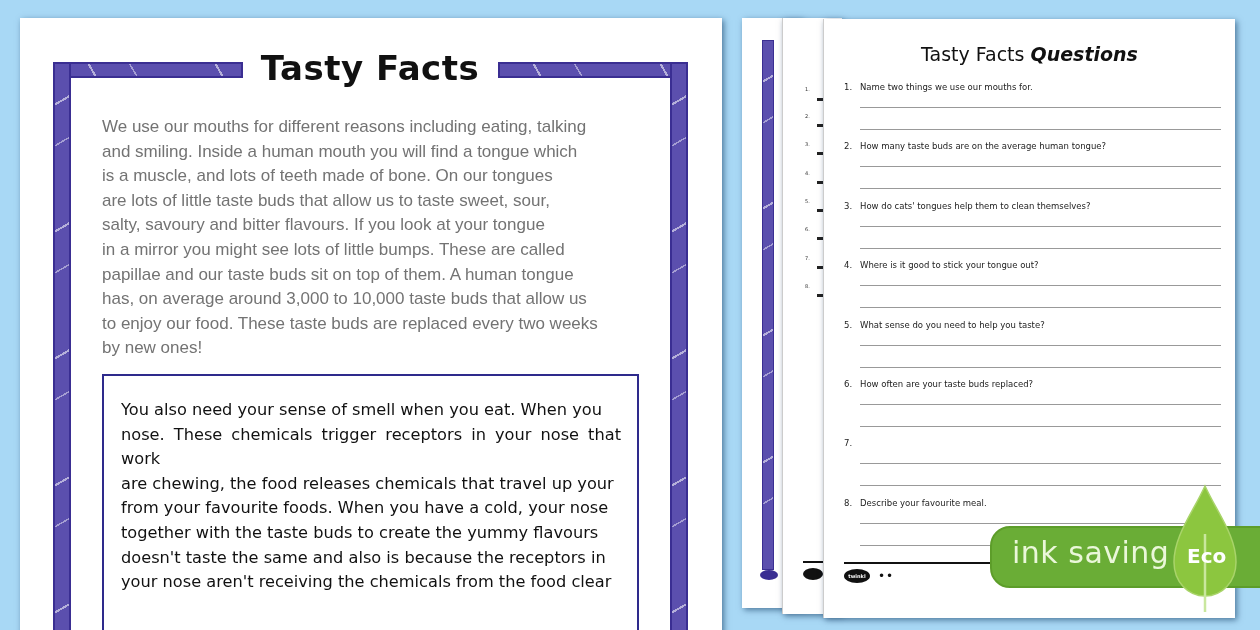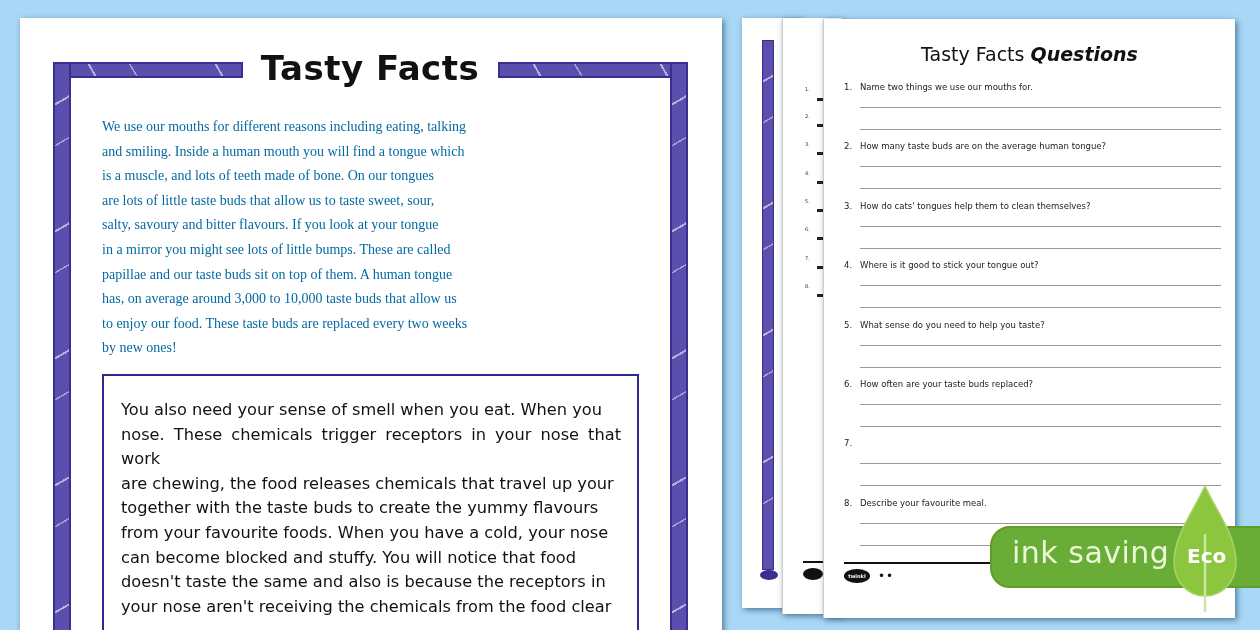--- a/index.html
+++ b/index.html
@@ -18,21 +18,21 @@
     .frame-bar.v::before {
       background: repeating-linear-gradient(150deg, transparent 0 34px, rgba(255,255,255,0.55) 34px 36px, transparent 36px 70px, rgba(255,255,255,0.45) 70px 71.5px, transparent 71.5px 110px);
     }
     .title {
       position: absolute; left: 220px; top: 30px; width: 260px; text-align: center;
       font-family: "DejaVu Sans", sans-serif; font-weight: bold; font-size: 34px; color: #111;
       letter-spacing: 0.5px;
     }
     .body-text {
       position: absolute; left: 82px; top: 97px; width: 538px;
-      font-family: Liberation Serif, serif; font-size: 14px; line-height: 24.6px; color: #0369a1;
+      font-family: Liberation Sans, sans-serif; font-size: 17px; line-height: 24.6px; color: #737373;
       text-align: justify; text-align-last: left;
     }
     .info-box {
       position: absolute; left: 82px; top: 356px; width: 537px; height: 300px;
       border: 2px solid #2e2a8c; padding: 22px 16px 0 17px;
     }
     .info-heading { font-weight: bold; font-size: 16.5px; color: #111; line-height: 24px; }
     .info-text {
       font-size: 16.2px; line-height: 24.6px; color: #111; text-align: justify; text-align-last: left;
     }
@@ -100,23 +100,22 @@
     <div>has, on average around 3,000 to 10,000 taste buds that allow us</div>
     <div>to enjoy our food. These taste buds are replaced every two weeks</div>
     <div>by new ones!</div>
   </div>
 
   <div class="info-box">
     <div class="info-text">
       <div>You also need your sense of smell when you eat. When you</div>
       <div>nose. These chemicals trigger receptors in your nose that work</div>
       <div>are chewing, the food releases chemicals that travel up your</div>
+      <div>from your favourite foods. When you have a cold, your nose</div>
       <div>together with the taste buds to create the yummy flavours</div>
-      <div>from your favourite foods. When you have a cold, your nose</div>
-      <div>can become blocked and stuffy. You will notice that food</div>
       <div>doesn't taste the same and also is because the receptors in</div>
       <div>your nose aren't receiving the chemicals from the food clear</div>
 
     </div>
   </div>
 </div>
 
 <div class="page" id="back-page-1">
   <div class="frame-bar v" style="left:20px; top:22px; width:12px; height:530px; border-width:1px;"></div>
   <div style="position:absolute; left:18px; top:552px; width:18px; height:10px; background:#3a2e92; border-radius:50%;"></div>

